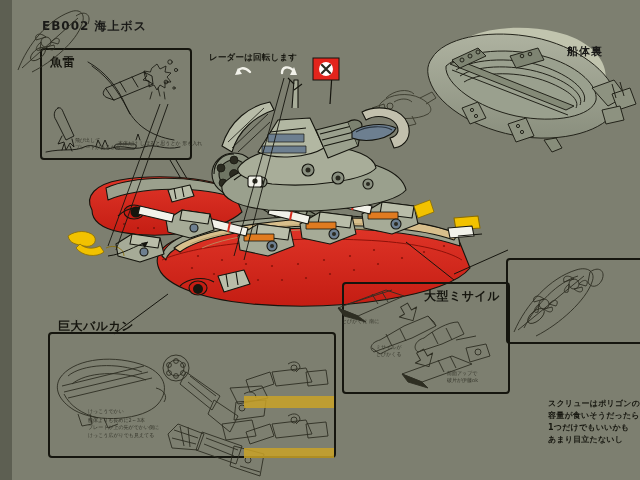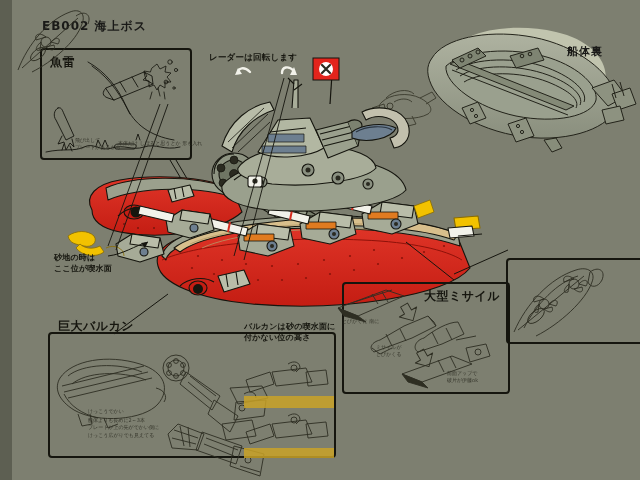--- a/index.html
+++ b/index.html
@@ -376,22 +376,20 @@
       </g>
     </g>
   </svg>
 
   <svg class="abs" style="left:301px;top:58px;" width="28" height="26">
     <rect x="0" y="0" width="26" height="22" fill="#e3241c" stroke="#15150e" stroke-width="1"></rect>
     <circle cx="13" cy="11" r="7" fill="#ffffff"></circle>
     <path d="M9 7 L 17 15 M17 7 L 9 15" stroke="#2a2a20" stroke-width="2.2" stroke-linecap="round"></path>
   </svg>
 
-  <div class="abs note note-b" style="left:42px;top:253px;">砂地の時は
-ここ位が喫水面</div>
   <svg class="abs" style="left:96px;top:238px;" width="48" height="22">
     <path d="M0 18 C 16 16, 26 8, 40 4" fill="none" stroke="#15150e" stroke-width="1"></path>
     <path d="M40 4 l-7 1 l4 5 z" fill="#15150e"></path>
   </svg>
 
   <div class="abs frame" style="left:36px;top:332px;width:288px;height:126px;"></div>
   <div class="abs panel-title" style="left:46px;top:318px;">巨大バルカン</div>
 
   <svg class="abs" style="left:36px;top:332px;" width="288" height="126">
     <g fill="none" stroke="#2e2e22" stroke-width="0.9" stroke-linejoin="round">
@@ -452,22 +450,20 @@
     </g>
 
     <rect x="196" y="64" width="90" height="12" fill="#c9a227" opacity="0.85" stroke="none"></rect>
     <rect x="196" y="116" width="90" height="10" fill="#c9a227" opacity="0.85" stroke="none"></rect>
   </svg>
   <div class="abs scribble" style="left:76px;top:408px;line-height:1.5;">けっこうでかい
 船体よりも長めに2～3本
 プレートが上の先がでかい側に
 けっこう広がりでも見えてる</div>
 
-  <div class="abs note note-b" style="left:232px;top:322px;">バルカンは砂の喫水面に
-付かない位の高さ</div>
 
   <svg class="abs" style="left:96px;top:292px;" width="70" height="46">
     <path d="M60 2 L 6 42" fill="none" stroke="#15150e" stroke-width="1"></path>
   </svg>
 
   <div class="abs frame" style="left:330px;top:282px;width:168px;height:112px;"></div>
   <div class="abs panel-title" style="left:412px;top:288px;text-align:right;">大型ミサイル</div>
 
   <svg class="abs" style="left:330px;top:282px;" width="168" height="112">
     <g fill="none" stroke="#2e2e22" stroke-width="0.9" stroke-linejoin="round">
@@ -545,18 +541,22 @@
         <path d="M0 -5 C -6 -10, -12 -8, -10 -2 Z"></path>
         <path d="M5 0 C 10 -6, 16 -4, 12 2 Z"></path>
         <path d="M0 5 C 6 10, 10 8, 8 3 Z"></path>
         <path d="M-5 0 C -10 4, -12 10, -6 8 Z"></path>
       </g>
       <ellipse cx="26" cy="54" rx="9" ry="4.5" transform="rotate(-40 26 54)"></ellipse>
       <path d="M64 16 C 72 10, 80 14, 76 24"></path>
     </g>
   </svg>
 
+  <div class="abs note note-b" style="left:536px;top:398px;line-height:1.5;">スクリューはポリゴンの
+容量が食いそうだったら
+1つだけでもいいかも
+あまり目立たないし</div>
 
   <svg class="abs" style="left:440px;top:244px;" width="62" height="34">
     <path d="M2 30 L 56 6" fill="none" stroke="#15150e" stroke-width="1"></path>
   </svg>
 
 </div>
 
 </body></html>

